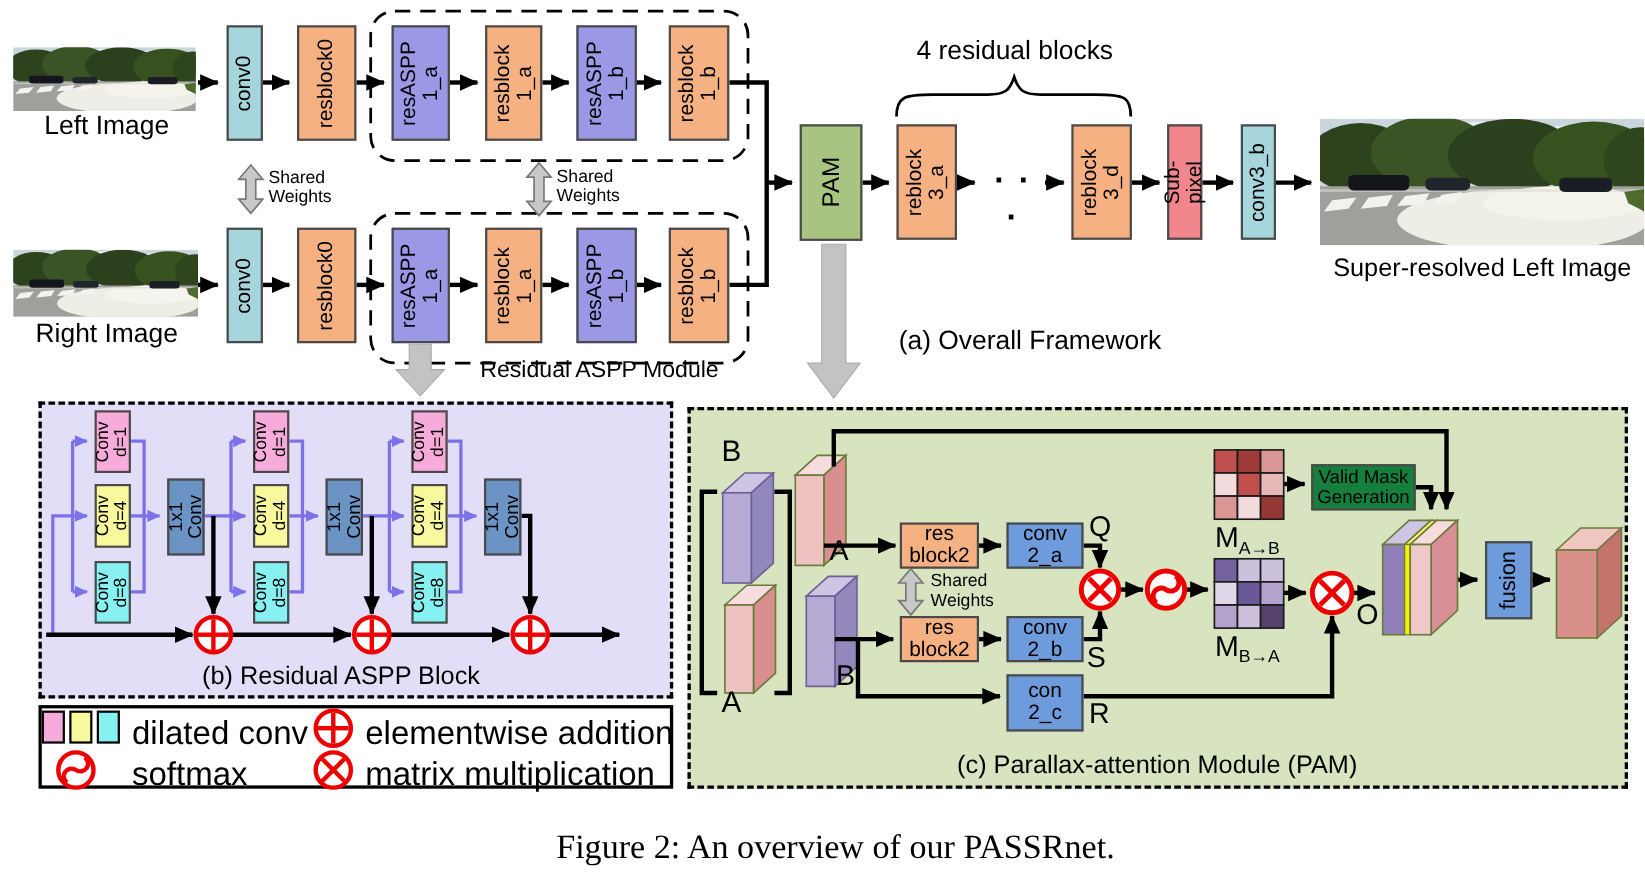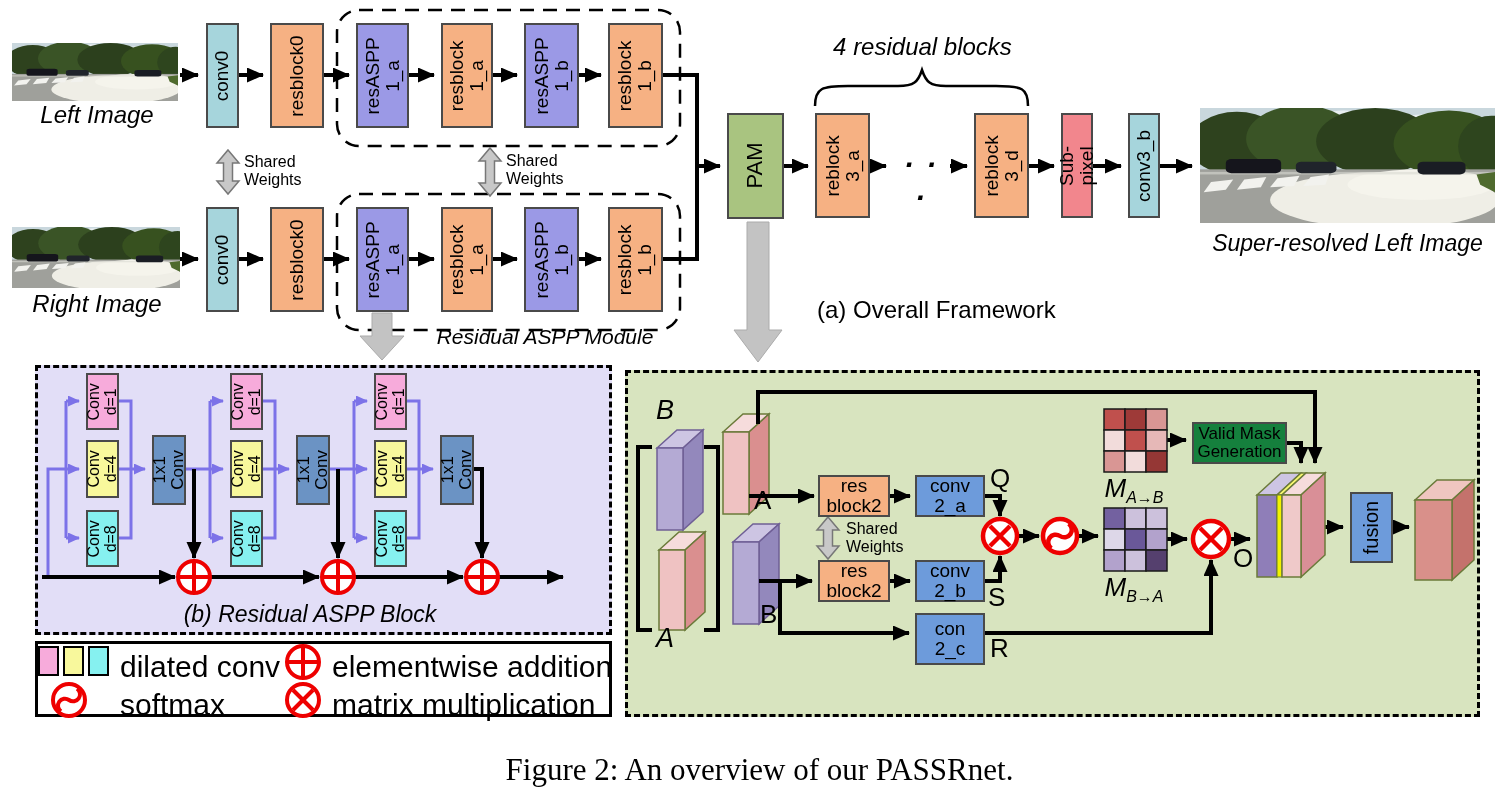--- a/index.html
+++ b/index.html
@@ -10,21 +10,21 @@
   #panelC{left:625px;top:370px;width:855px;height:347px;background:var(--panel-c-bg);border:3px dashed #000;}
   #wires{position:absolute;left:0;top:0;z-index:2;}
   .blk{position:absolute;box-sizing:border-box;border:2px solid #4a4a4a;display:flex;align-items:center;justify-content:center;font-size:19px;z-index:3;}
   .blk span{white-space:pre-line;text-align:center;line-height:1.05;}
   .v span{transform:rotate(-90deg);}
   .c-cyan{background:var(--cyan);} .c-orange{background:var(--orange);} .c-purple{background:var(--purple);}
   .c-green{background:var(--green);} .c-subpx{background:var(--subpixel-pink);} .c-blue{background:var(--pam-conv-blue);}
   .c-steel{background:var(--steel-blue);} .c-cpink{background:var(--conv-pink);} .c-cyellow{background:var(--conv-yellow);}
   .c-ccyan{background:var(--conv-cyan);} .c-white{background:#15803d;}
   .lbl{position:absolute;z-index:4;line-height:1.1;}
-  .ctr{text-align:center;font-style:italic;}
+  .ctr{text-align:center;}
   .sw{font-size:16px;line-height:1.12;white-space:pre-line;}
   .sq{position:absolute;width:21px;height:30px;border:2px solid #000;box-sizing:border-box;z-index:4;}
   .ltext{font-size:30px;}
   sub{font-size:16px;}
   #caption{position:absolute;left:0;top:752px;width:1495px;text-align:center;font-family:"Liberation Serif",serif;font-size:31px;z-index:4;padding-left:12px;}
 </style>
 </head>
 <body>
 
 <div id="fig">
@@ -448,15 +448,16 @@
   <div class="lbl" style="left:754px;top:486px;font-size:26px">A</div>
   <div class="lbl" style="left:760px;top:600px;font-size:26px">B</div>
   <div class="lbl" style="left:990px;top:464px;font-size:26px">Q</div>
   <div class="lbl" style="left:988px;top:583px;font-size:26px">S</div>
   <div class="lbl" style="left:990px;top:634px;font-size:26px">R</div>
   <div class="lbl" style="left:1233px;top:544px;font-size:26px">O</div>
   <div class="lbl ctr" style="left:1089px;top:474px;width:90px;font-size:26px"><span>M</span><sub>A→B</sub></div>
   <div class="lbl ctr" style="left:1089px;top:573px;width:90px;font-size:26px"><span>M</span><sub>B→A</sub></div>
   <div class="lbl sw" style="left:846px;top:520px">Shared
 Weights</div>
+  <div class="lbl ctr" style="left:702px;top:683px;width:700px;font-size:23px">(c) Parallax-attention Module (PAM)</div>
 
   <div id="caption">Figure 2: An overview of our PASSRnet.</div>
 </div>
 
 </body></html>

